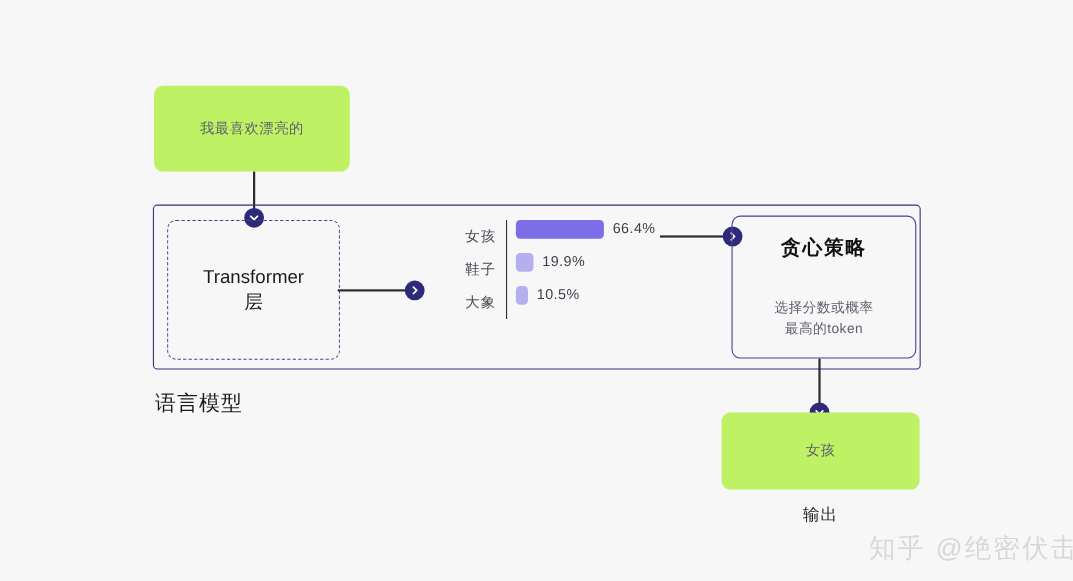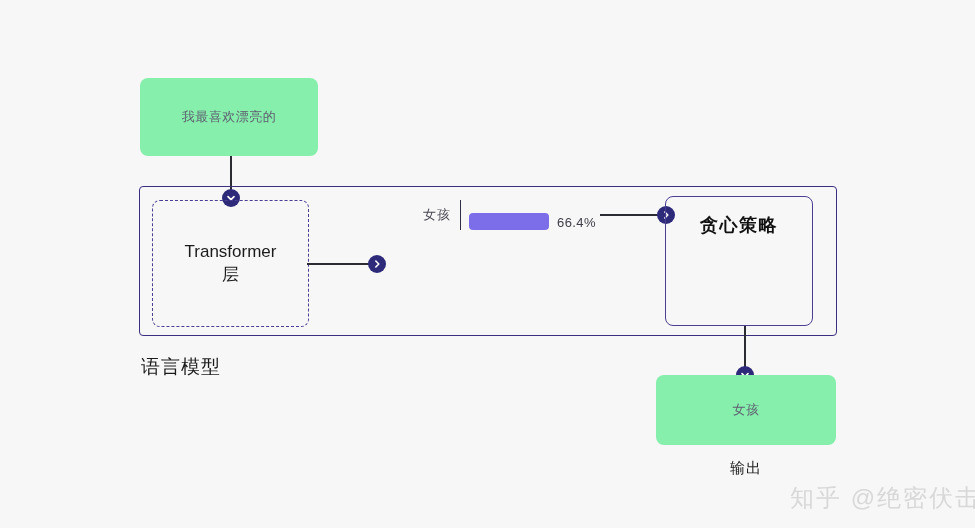--- a/index.html
+++ b/index.html
@@ -16,21 +16,21 @@
     position: relative;
   }
   .stage {
     position: absolute;
     inset: 0;
   }
   .abs { position: absolute; }
 
   
   .lav-box {
-    background: #86efac;
+    background: #bef264;
     border-radius: 8px;
     display: flex;
     align-items: center;
     justify-content: center;
     text-align: right;
     color: #5f6070;
     font-size: 13px;
     letter-spacing: 0.5px;
   }
 
@@ -108,21 +108,21 @@
     width: 46px;
     text-align: right;
     font-size: 13px;
     color: #4a4a55;
     padding-right: 9px;
     letter-spacing: 1px;
   }
   .prob-track {
     position: relative;
     display: flex;
-    align-items: flex-end;
+    align-items: flex-start;
     border-left: 1px solid #2f2f46;
     height: 30px;
     padding-left: 8px;
     box-sizing: border-box;
   }
   .prob-bar {
     height: 17px;
     border-radius: 4px;
     background: #b5aef0;
   }
@@ -204,33 +204,51 @@
   <div class="abs prob-chart" style="left:405px; top:200px;">
 
     <div class="prob-row">
       <div class="prob-label">女孩</div>
       <div class="prob-track">
         <div class="prob-bar top" style="width:80px;"></div>
         <div class="prob-value">66.4%</div>
       </div>
     </div>
 
-
+    <div class="prob-row">
+      <div class="prob-label">鞋子</div>
+      <div class="prob-track">
+        <div class="prob-bar" style="width:16px;"></div>
+        <div class="prob-value">19.9%</div>
+      </div>
+    </div>
+
+    <div class="prob-row">
+      <div class="prob-label">大象</div>
+      <div class="prob-track">
+        <div class="prob-bar" style="width:11px;"></div>
+        <div class="prob-value">10.5%</div>
+      </div>
+    </div>
 
   </div>
 
   <div class="abs conn-line-h" style="left:600px; top:214px; width:63px;"></div>
   <div class="abs node-marker" style="left:657px; top:206px;">
     <svg width="10" height="10" viewBox="0 0 10 10">
       <path d="M3.8 2 L6.8 5 L3.8 8" stroke="#ffffff" stroke-width="1.6" fill="none" stroke-linecap="round" stroke-linejoin="round"></path>
     </svg>
   </div>
 
-  <div class="abs greedy-box" style="left:665px; top:196px; width:148px; height:130px;">
+  <div class="abs greedy-box" style="left:665px; top:196px; width:168px; height:130px;">
     <div class="greedy-title">贪心策略</div>
+    <div class="greedy-sub">
+      <div>选择分数或概率</div>
+      <div>最高的token</div>
+    </div>
   </div>
 
   <div class="abs conn-line-v" style="left:744px; top:326px; height:56px;"></div>
   <div class="abs node-marker" style="left:736px; top:366px;">
     <svg width="10" height="10" viewBox="0 0 10 10">
       <path d="M2 3.6 L5 6.6 L8 3.6" stroke="#ffffff" stroke-width="1.6" fill="none" stroke-linecap="round" stroke-linejoin="round"></path>
     </svg>
   </div>
 
   <div class="abs lav-box" style="left:656px; top:375px; width:180px; height:70px;">

